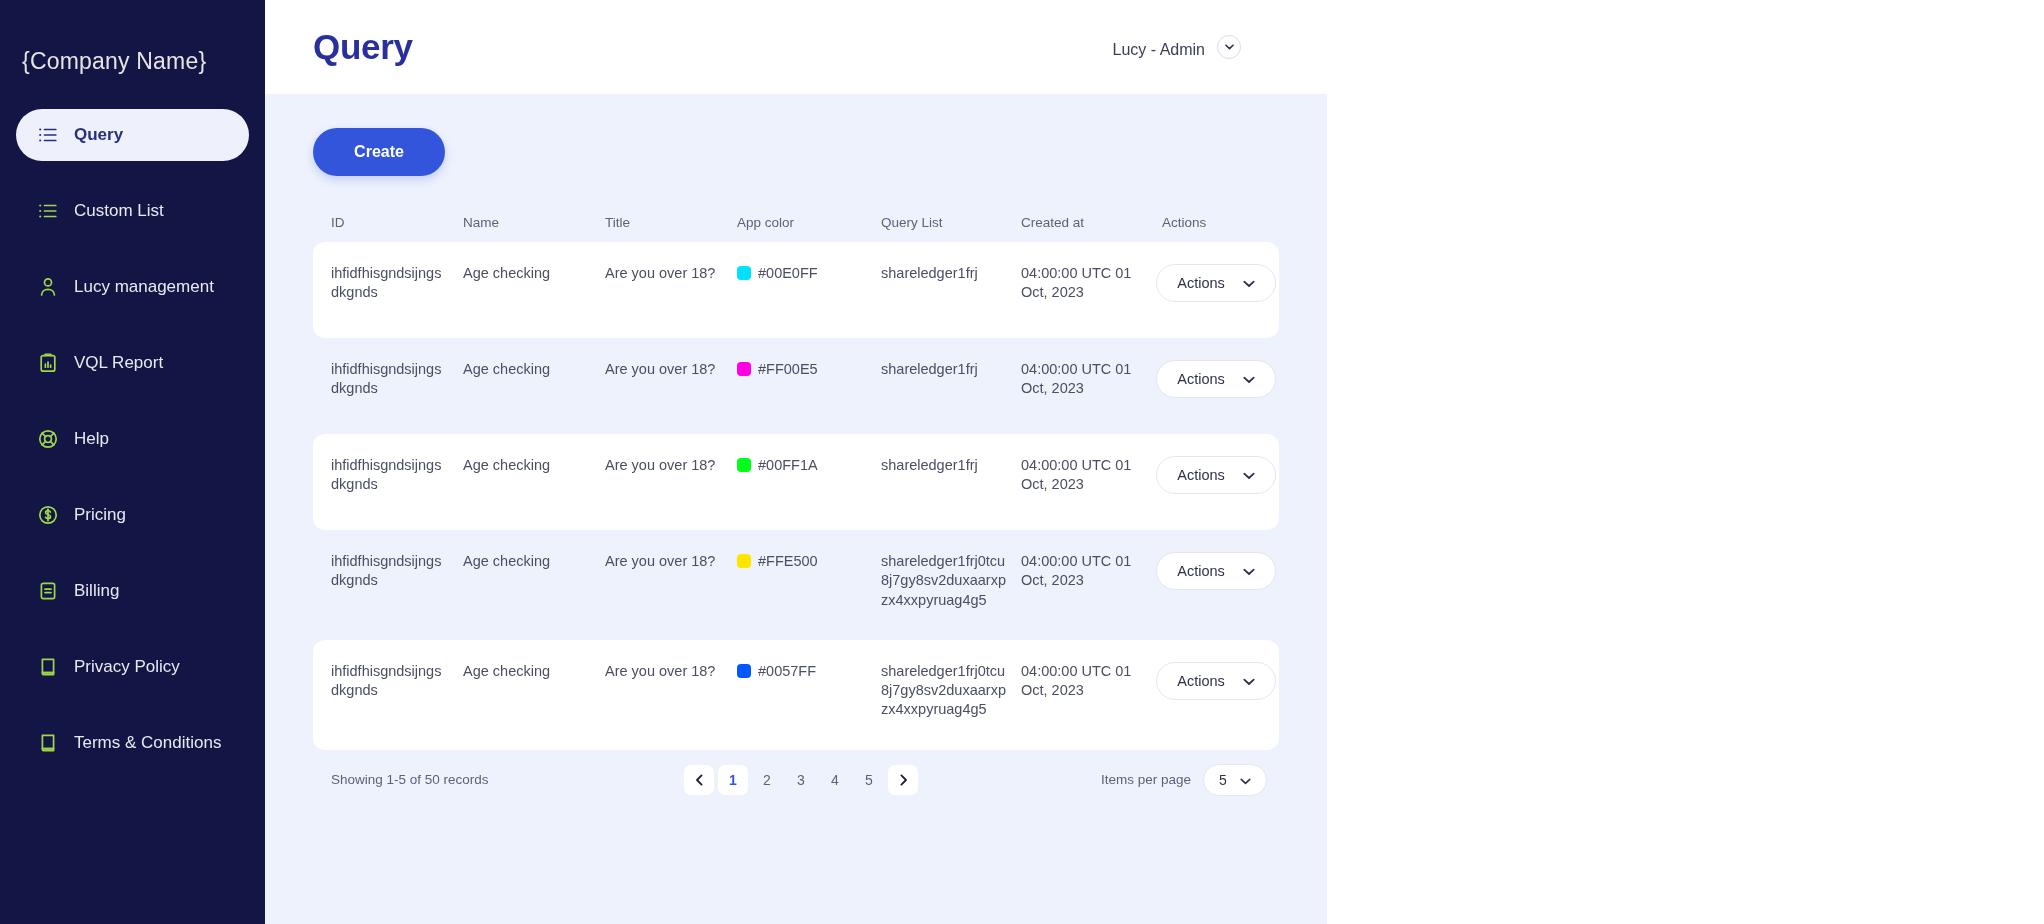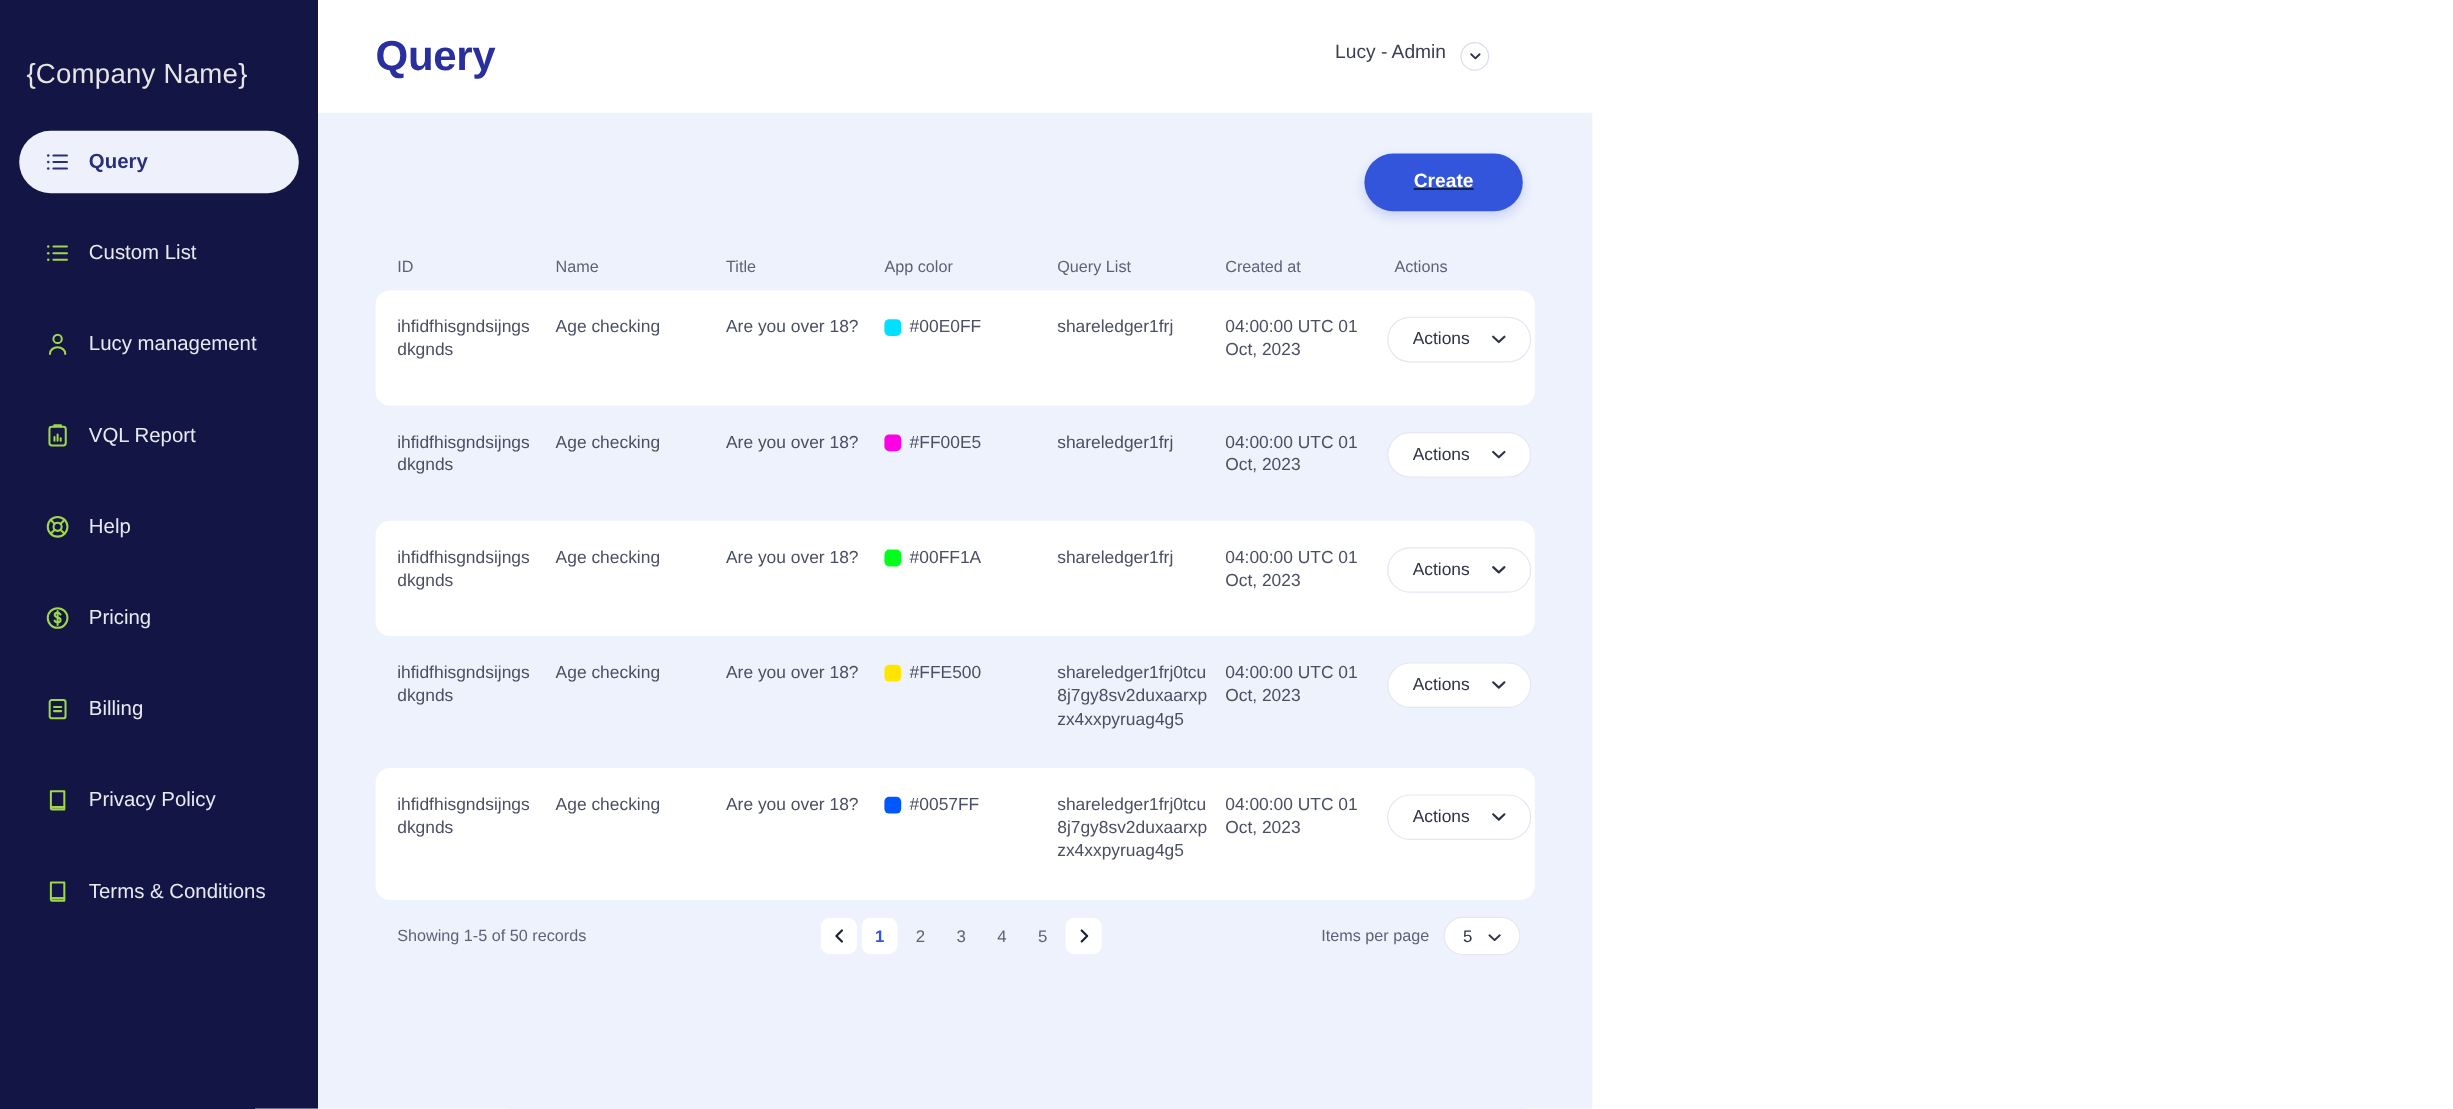--- a/index.html
+++ b/index.html
@@ -94,21 +94,21 @@
     width: 1062px;
   }
   .page-title {
     font-size: 35px;
     font-weight: 700;
     color: #2a2f9e;
     letter-spacing: -0.3px;
   }
   .user-box {
     display: flex;
-    align-items: flex-start;
+    align-items: flex-end;
     gap: 12px;
     cursor: pointer;
   }
   .user-name {
     font-size: 16px;
     color: #3a3f55;
   }
   .user-caret {
     width: 24px;
     height: 24px;
@@ -125,23 +125,22 @@
     background: #eef2fd;
     flex: 1;
     display: flex;
     flex-direction: column;
     padding: 0 48px;
     overflow: hidden;
   }
 
   .toolbar {
     display: flex;
-    justify-content: flex-end;
+    justify-content: flex-start;
     padding: 34px 10px 26px 0;
-    text-decoration: underline;
   }
   .btn-create {
     background: #3355db;
     color: #ffffff;
     border: none;
     border-radius: 28px;
     height: 48px;
     width: 132px;
     font-size: 16px;
     font-weight: 700;

